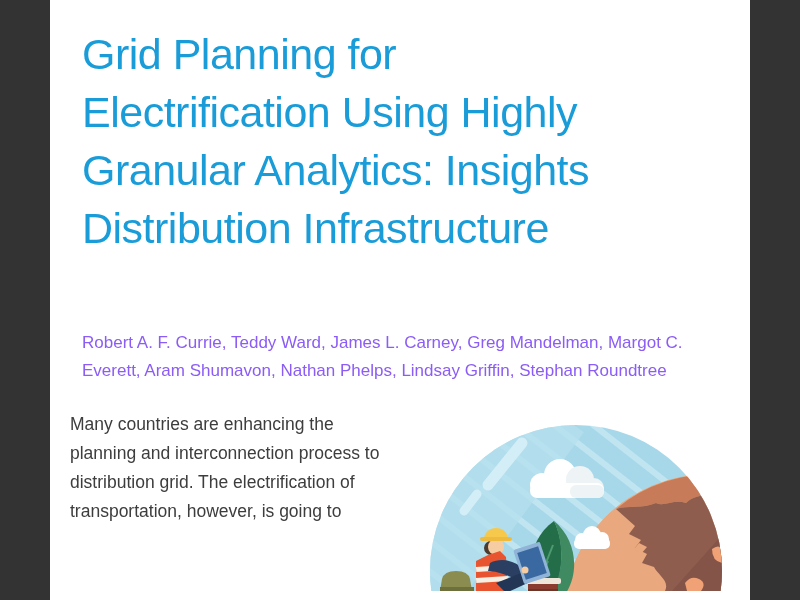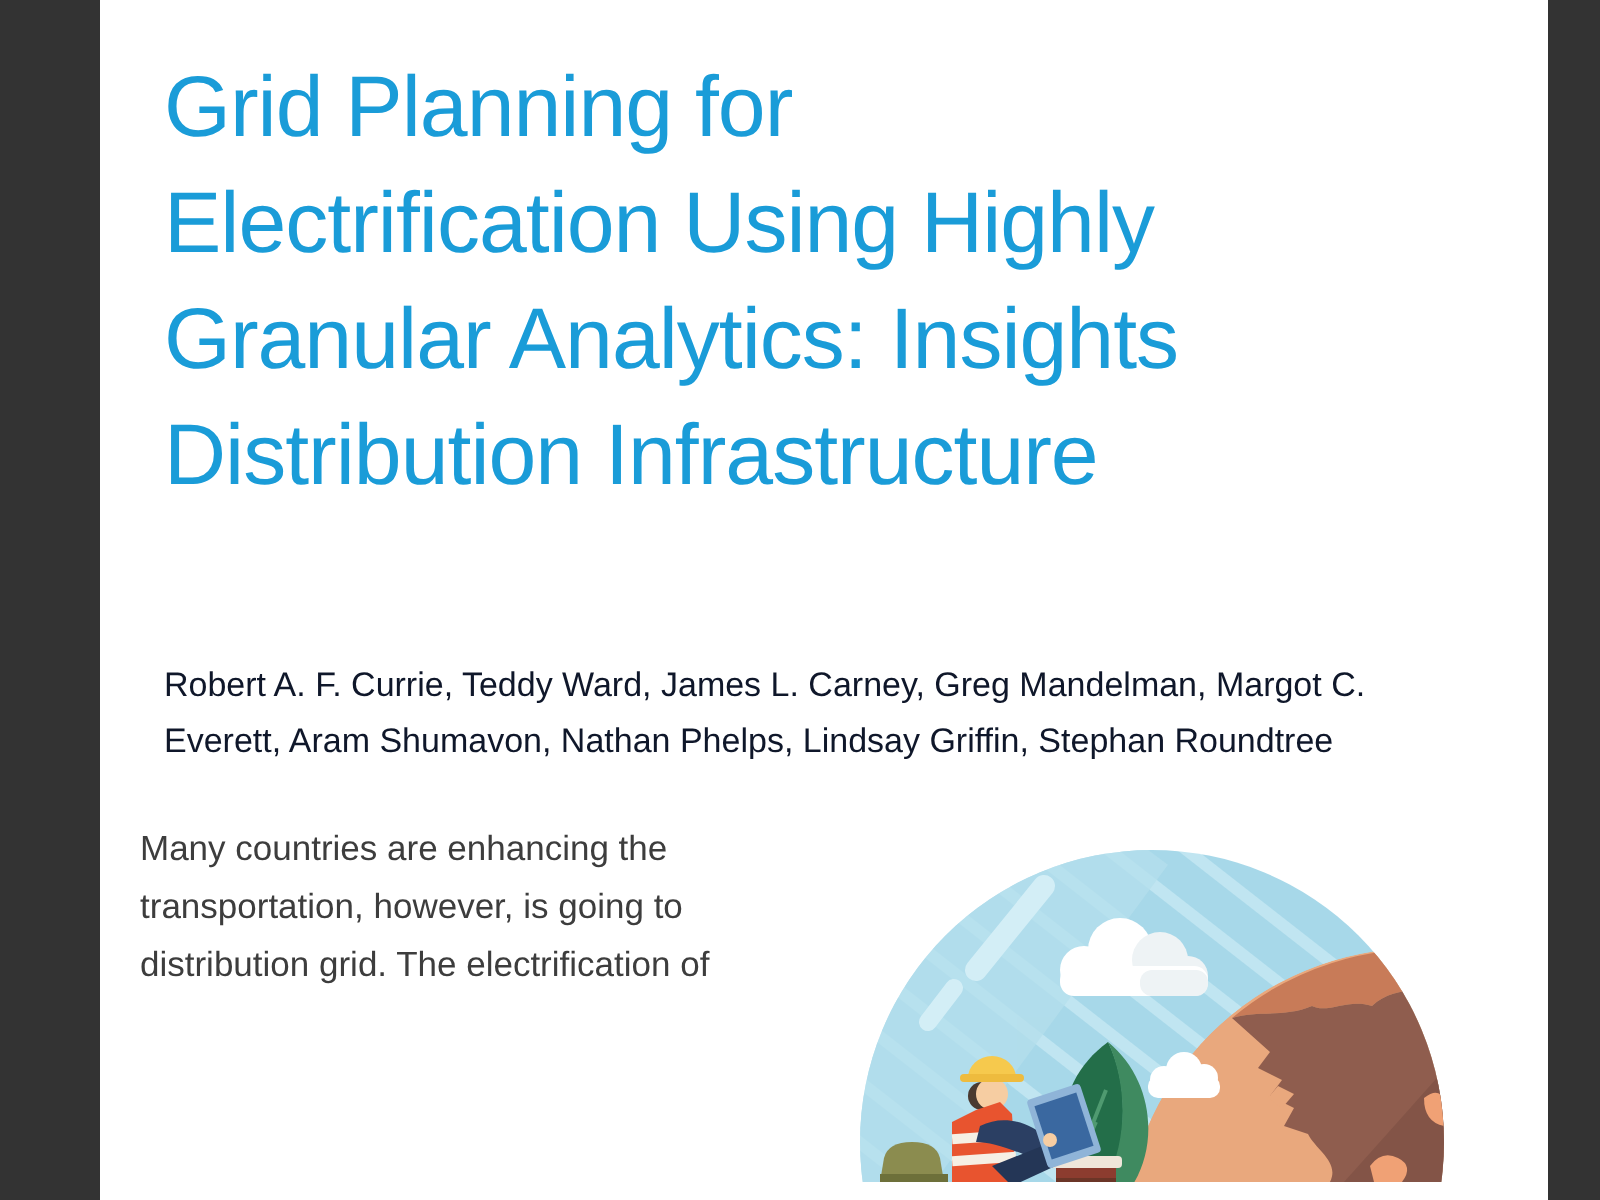--- a/index.html
+++ b/index.html
@@ -4,30 +4,29 @@
 <style>
   html, body { margin:0; padding:0; }
   body {
     width:800px; height:600px; position:relative; overflow:hidden;
     background:#333333;
     font-family:"Liberation Sans", sans-serif;
   }
   .page {
     position:absolute; left:50px; top:0; width:700px; height:600px;
     background:#ffffff;
-    padding-left:24px;
   }
   .title {
     position:absolute; left:32px; top:25px; width:650px;
     font-size:43px; line-height:58px; letter-spacing:-0.5px;
     color:#1a9cd8; font-weight:400;
   }
   .authors {
     position:absolute; left:32px; top:329px; width:655px;
-    font-size:17px; line-height:28px; color:#0f172a;
+    font-size:17px; line-height:28px; color:#8b5cf6;
   }
   .body-text {
     position:absolute; left:20px; top:410px; width:380px;
     font-size:17.5px; line-height:29px; color:#3d3d3d;
   }
   .illus {
     position:absolute; left:380px; top:423px; width:292px; height:168px;
   }
   .illus svg { display:block; }
 </style>
@@ -43,22 +42,23 @@
     <div>Distribution Infrastructure</div>
   </div>
 
   <div class="authors">
     <div>Robert A. F. Currie, Teddy Ward, James L. Carney, Greg Mandelman, Margot C.</div>
     <div>Everett, Aram Shumavon, Nathan Phelps, Lindsay Griffin, Stephan Roundtree</div>
   </div>
 
   <div class="body-text">
     <div>Many countries are enhancing the</div>
+    <div>planning and interconnection process to</div>
+    <div>distribution grid. The electrification of</div>
     <div>transportation, however, is going to</div>
-    <div>distribution grid. The electrification of</div>
   </div>
 
   <div class="illus">
     <svg width="292" height="168" viewBox="0 0 292 168" xmlns="http://www.w3.org/2000/svg">
       <defs>
         <clipPath id="circleClip">
             <circle cx="146" cy="148" r="146"></circle>
           </clipPath>
         <clipPath id="globeClip">
             <circle cx="279" cy="198" r="147"></circle>

